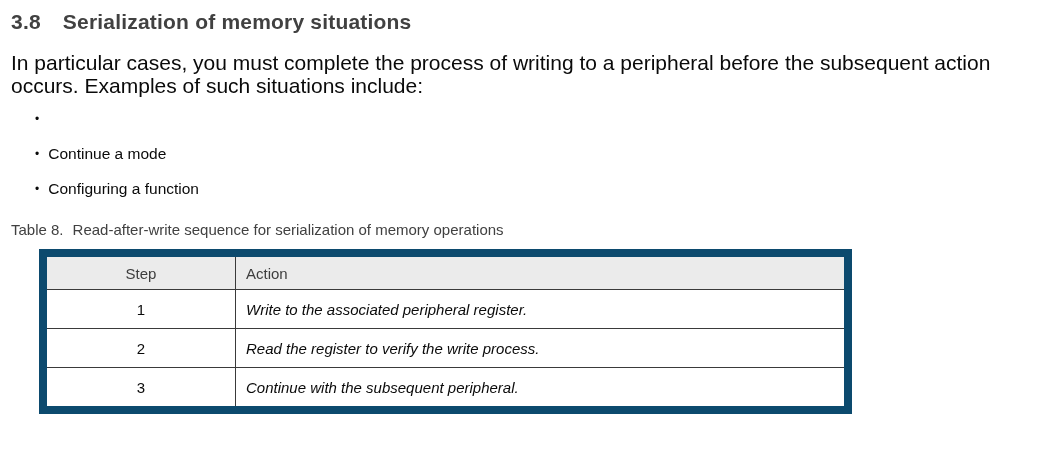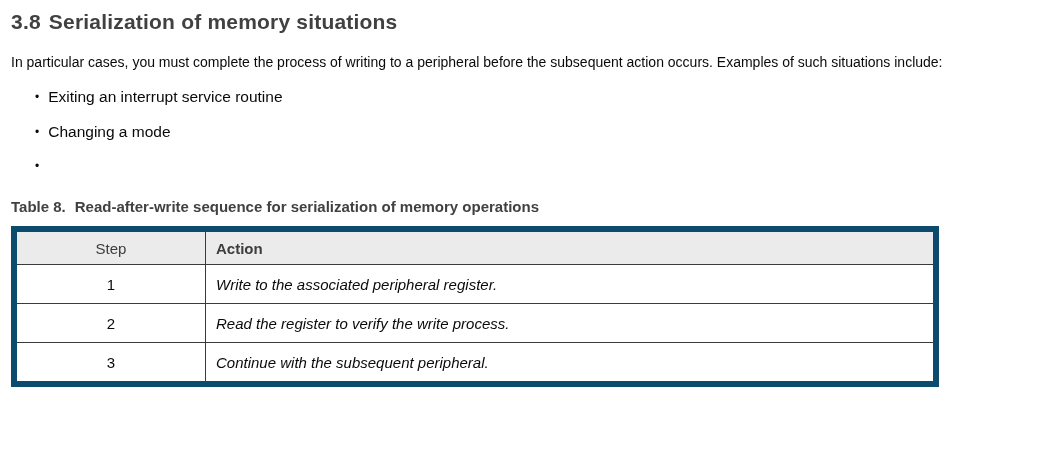--- a/index.html
+++ b/index.html
@@ -18,24 +18,24 @@
     padding: 6px 11px 0 11px;
   }
   .heading {
     font-size: 21px;
     font-weight: bold;
     color: #414141;
     margin: 4px 0 17px 0;
     letter-spacing: 0.2px;
   }
   .heading .sec-num {
-    margin-right: 8px;
+    margin-right: 22px;
   }
   .para {
-    font-size: 14px;
+    font-size: 21px;
     line-height: 23px;
     margin: 0 0 13px 0;
     color: #0a0a0a;
     max-width: 1005px;
   }
   ul.bullets {
     list-style: none;
     margin: 0 0 12px 0;
     padding: 0 0 0 24px;
   }
@@ -50,50 +50,49 @@
     font-size: 12px;
     margin-right: 9px;
     color: #0a0a0a;
     position: relative;
     top: -1px;
   }
   .caption {
     font-size: 15px;
     color: #414141;
     margin: 21px 0 11px 0;
-    font-weight: bold;
   }
   .caption .cap-label {
     margin-right: 9px;
   }
   table.doc-table {
     border-collapse: collapse;
-    width: 928px;
-    border: 6px solid #0c4a6e;
+    width: 813px;
+    border: 8px solid #0c4a6e;
     table-layout: fixed;
+    margin-left: 28px;
   }
   table.doc-table th,
   table.doc-table td {
     border: 1px solid #3a3a3a;
     font-size: 15px;
     padding: 6px 10px;
   }
   table.doc-table thead th {
     background: #ebebeb;
     font-weight: normal;
     color: #3d3d3d;
     height: 20px;
   }
   table.doc-table th.col-step {
     width: 168px;
     text-align: center;
   }
   table.doc-table th.col-action {
     text-align: left;
-    font-weight: bold;
   }
   table.doc-table td {
     height: 26px;
     color: #0a0a0a;
   }
   table.doc-table td.step-cell {
     text-align: center;
   }
   table.doc-table td.action-cell {
     text-align: left;
@@ -107,28 +106,28 @@
 
   <h1 class="heading">
     <span class="sec-num">3.8</span><span>Serialization of memory situations</span>
   </h1>
 
   <p class="para">In particular cases, you must complete the process of writing to a peripheral before the subsequent action occurs. Examples of such situations include:</p>
 
   <ul class="bullets">
     <li>
       <span class="bullet">•</span>
-      <span>Exiting an interrupt service routine</span>
     </li>
     <li>
       <span class="bullet">•</span>
-      <span>Changing a mode</span>
+      <span>Continue a mode</span>
     </li>
     <li>
       <span class="bullet">•</span>
+      <span>Configuring a function</span>
     </li>
   </ul>
 
 
   <p class="caption">
     <span class="cap-label">Table 8.</span><span>Read-after-write sequence for serialization of memory operations</span>
   </p>
 
   <table class="doc-table">
     <thead>

